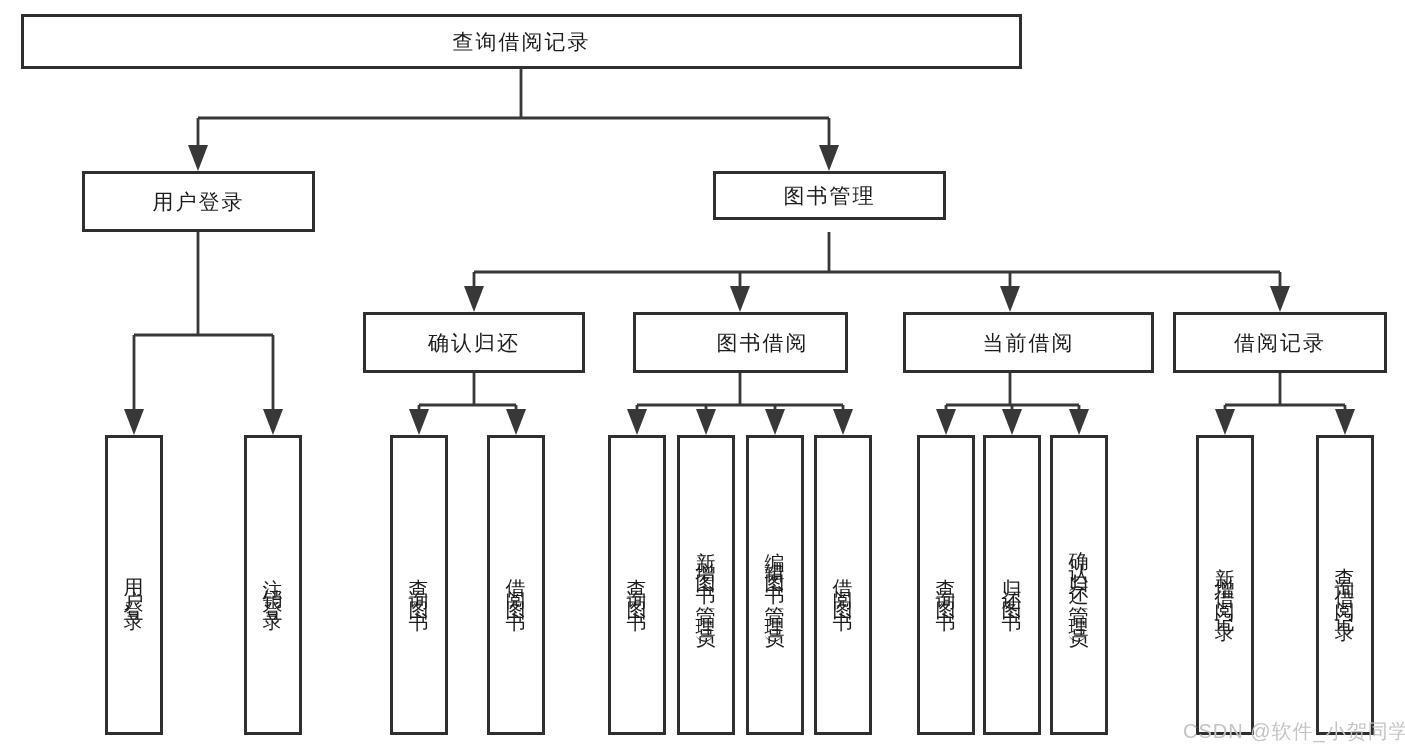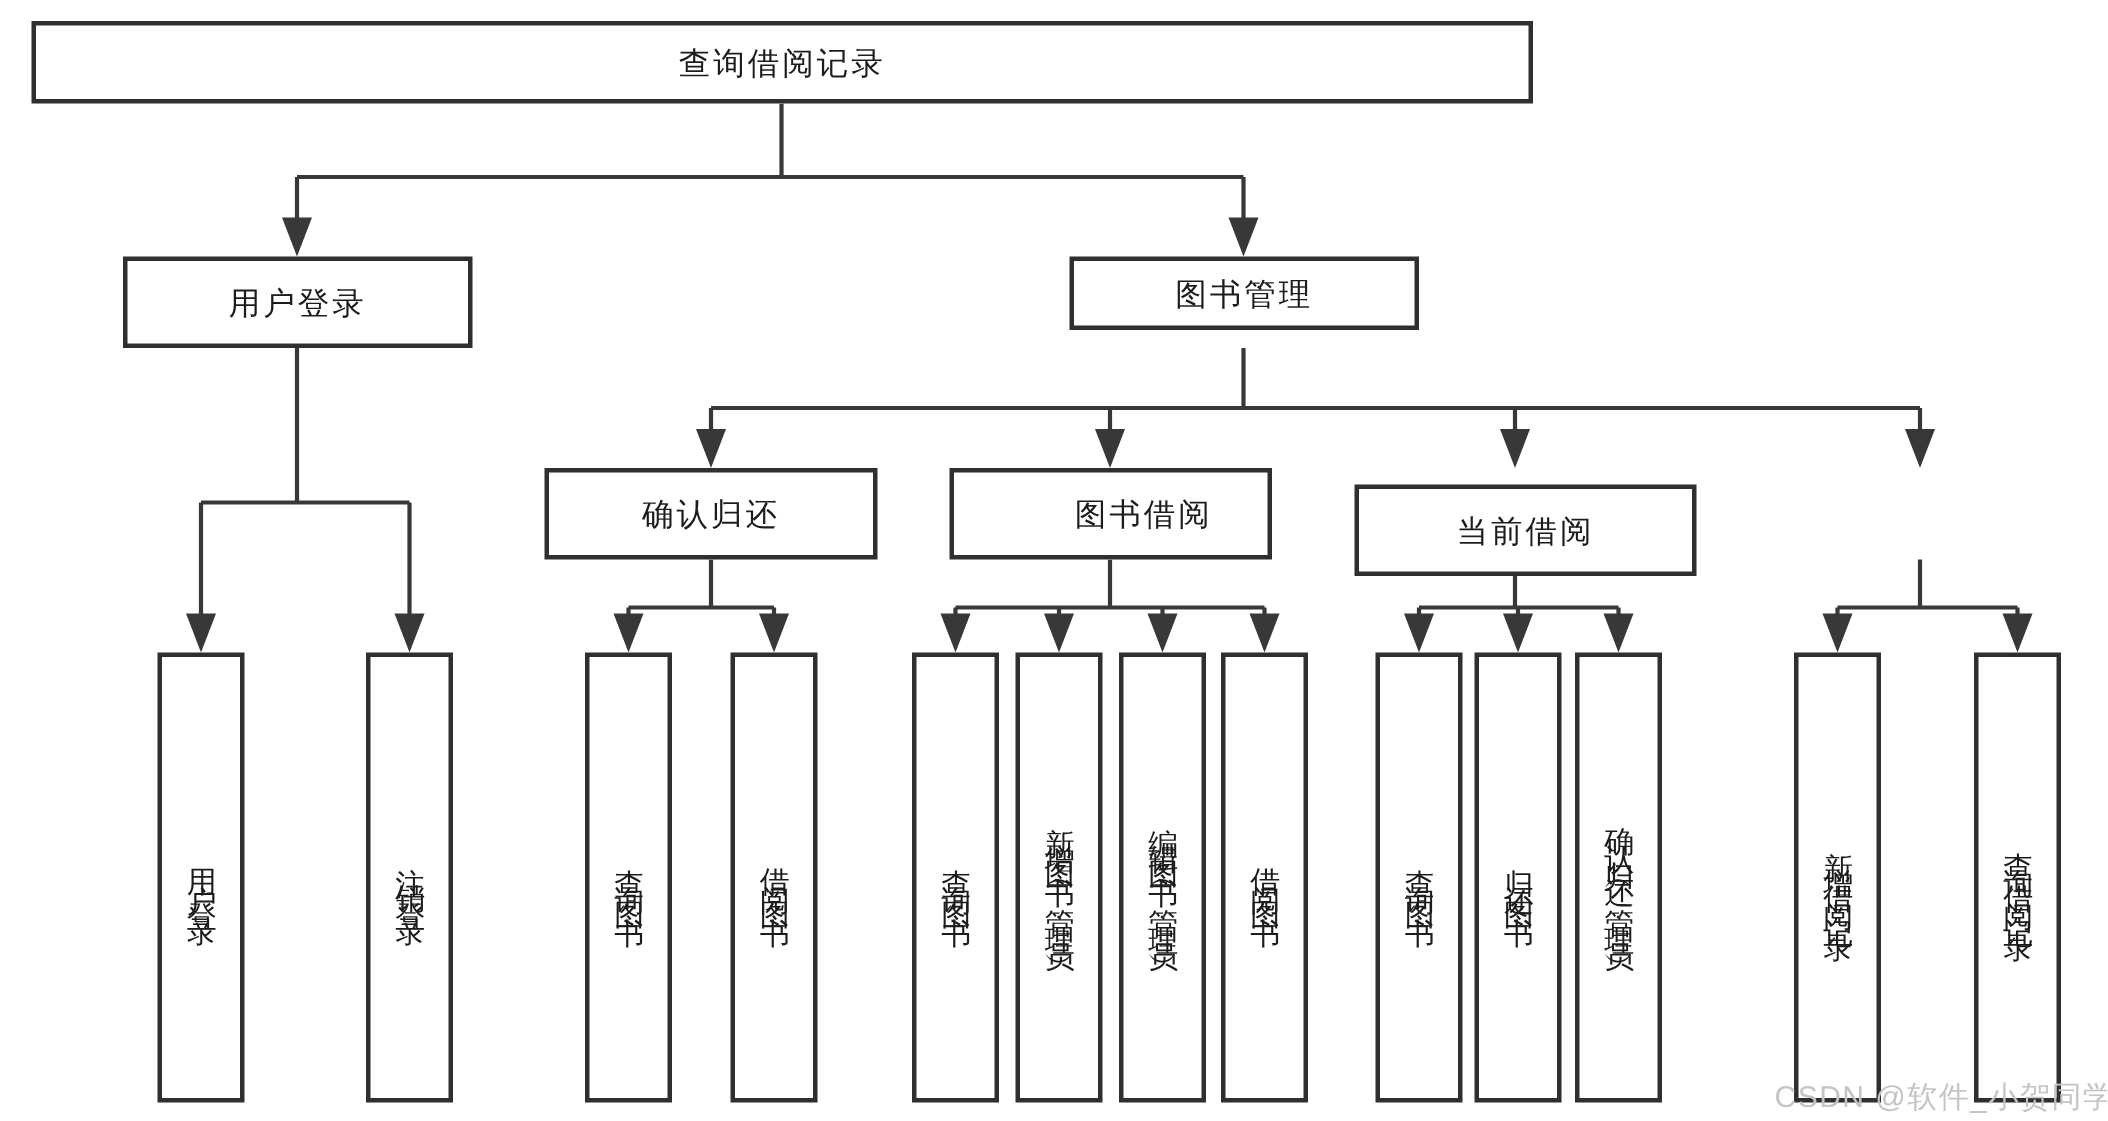--- a/index.html
+++ b/index.html
@@ -109,21 +109,22 @@
     </g>
   </svg>
 
   <div class="node h-node" style="left:21px; top:14px; width:1001px; height:55px;">查询借阅记录</div>
 
   <div class="node h-node" style="left:82px; top:171px; width:233px; height:61px;">用户登录</div>
   <div class="node h-node" style="left:713px; top:171px; width:233px; height:49px;">图书管理</div>
 
   <div class="node h-node" style="left:363px; top:312px; width:222px; height:61px;">确认归还</div>
   <div class="node h-node" style="left:633px; top:312px; width:215px; height:61px;padding-left:44px;">图书借阅</div>
-  <div class="node h-node" style="left:903px; top:312px; width:228px; height:61px;margin-top:11px;">当前借阅</div>
+  <div class="node h-node" style="left:903px; top:312px; width:251px; height:61px;">当前借阅</div>
+  <div class="node h-node" style="left:1173px; top:312px; width:214px; height:61px;">借阅记录</div>
 
   <div class="node v-node" style="left:105px;">用户登录</div>
   <div class="node v-node" style="left:244px;">注销登录</div>
 
   <div class="node v-node" style="left:390px;">查询图书</div>
   <div class="node v-node" style="left:487px;">借阅图书</div>
 
   <div class="node v-node" style="left:608px;">查询图书</div>
   <div class="node v-node" style="left:677px;">新增图书（管理员）</div>
   <div class="node v-node" style="left:746px;">编辑图书（管理员）</div>

